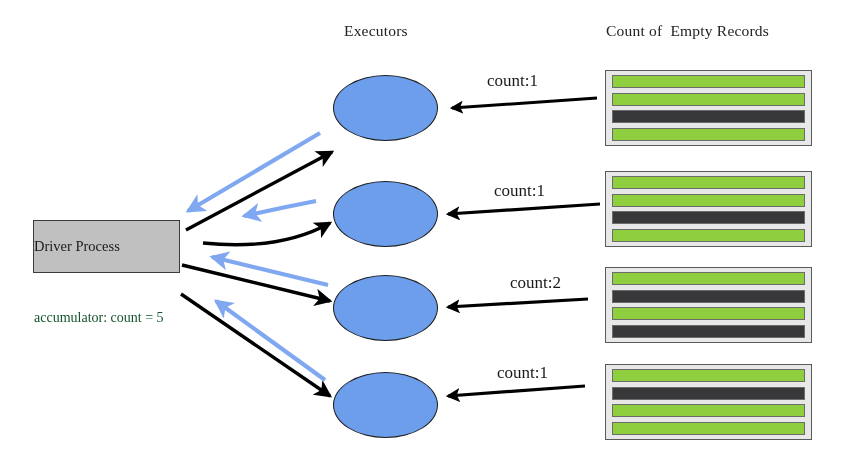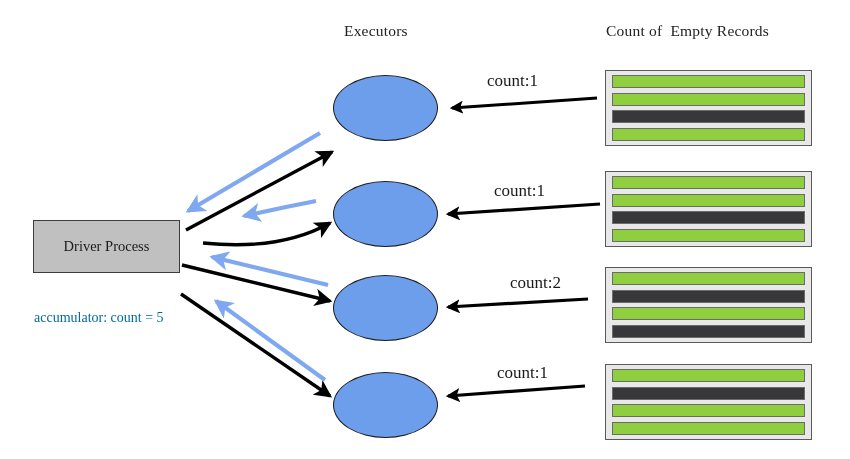--- a/index.html
+++ b/index.html
@@ -30,33 +30,32 @@
     position: absolute;
     left: 33px;
     top: 212px;
     width: 147px;
     height: 53px;
     background: #c0c0c0;
     border: 1.4px solid #3c3c3c;
     box-sizing: border-box;
     display: flex;
     align-items: center;
-    justify-content: center;
   }
   #driver-label {
     font-size: 14.5px;
     color: #1a1a1a;
     white-space: nowrap;
   }
   #accumulator-label {
     position: absolute;
     left: 34px;
     top: 302px;
     font-size: 14px;
-    color: #0369a1;
+    color: #14532d;
     white-space: nowrap;
   }
 
   .executor {
     position: absolute;
     width: 105px;
     height: 66px;
     border-radius: 50%;
     background: #6d9eeb;
     border: 1.6px solid #1c1c1c;

